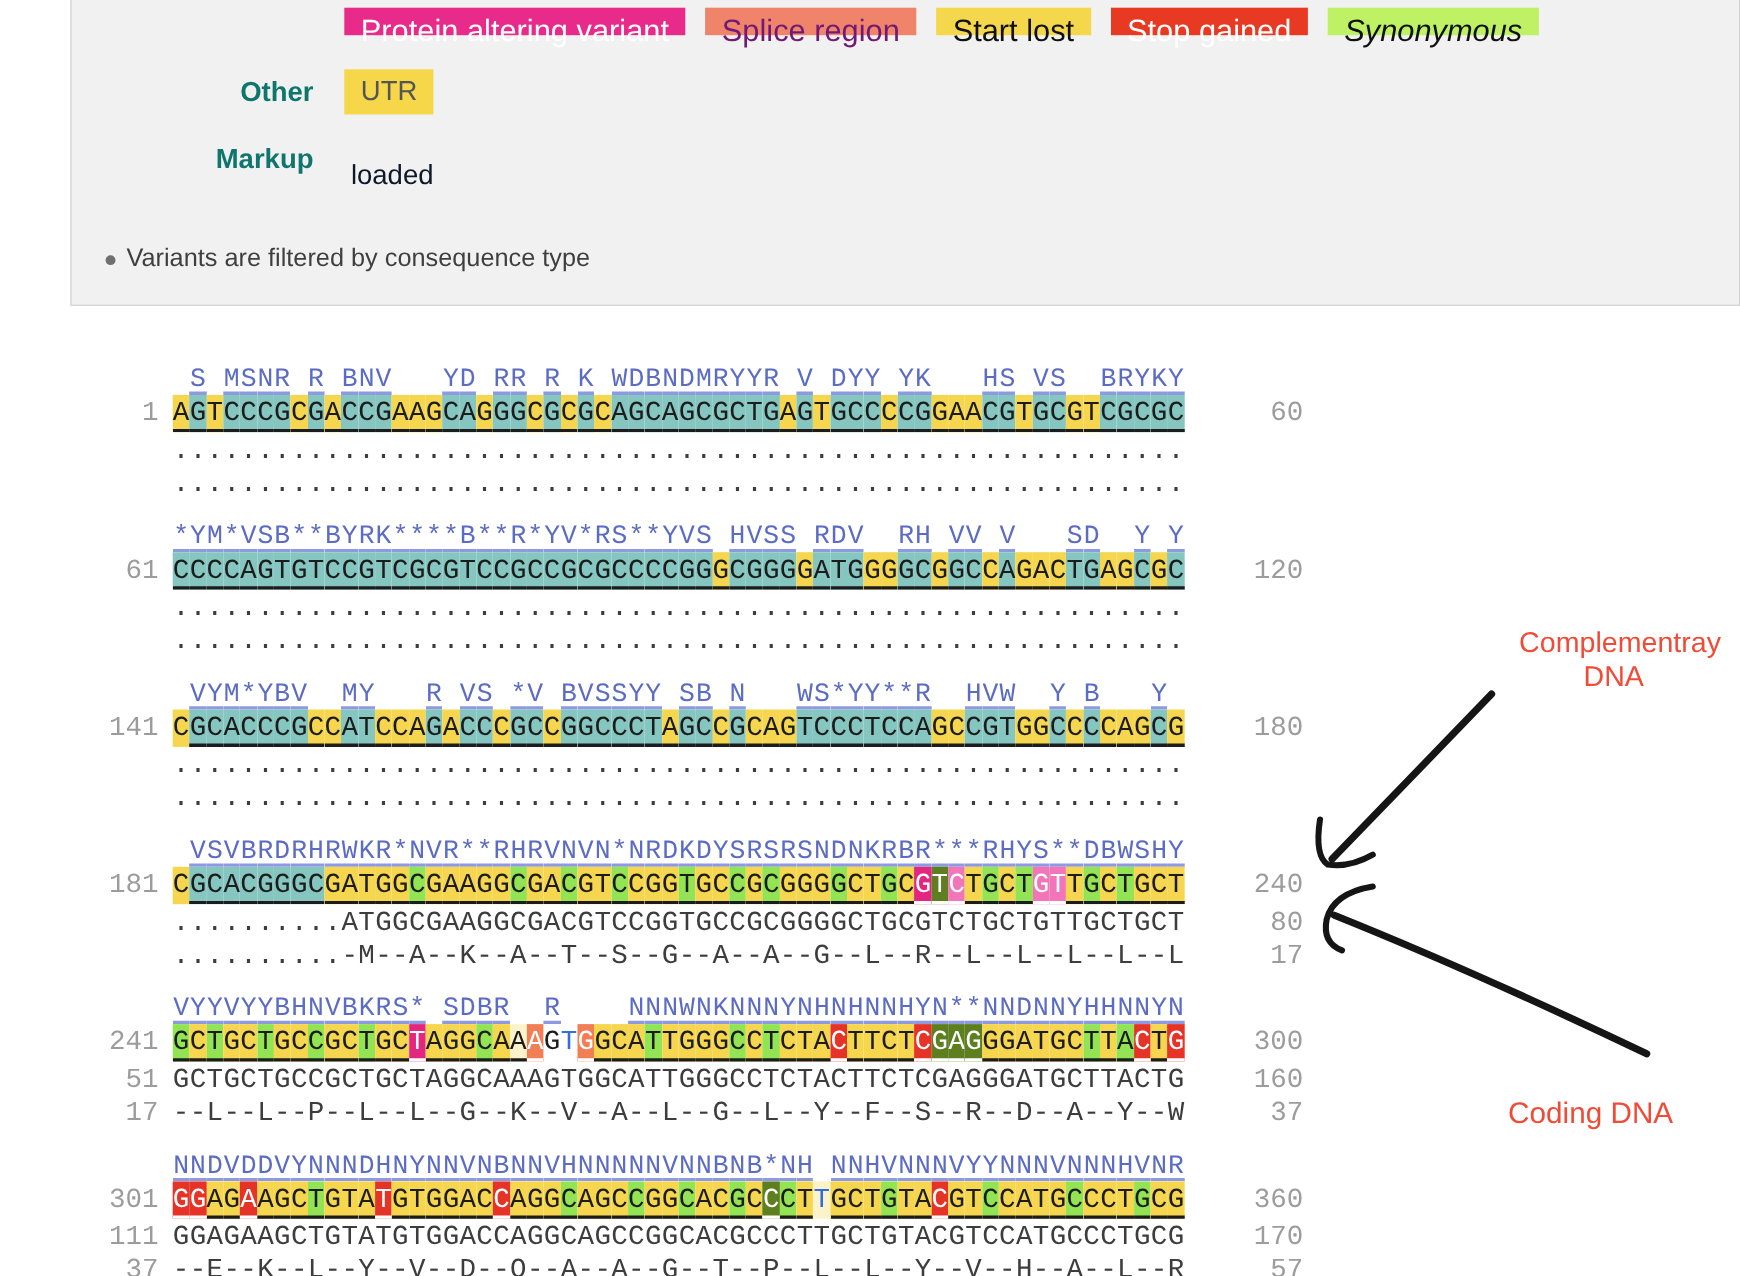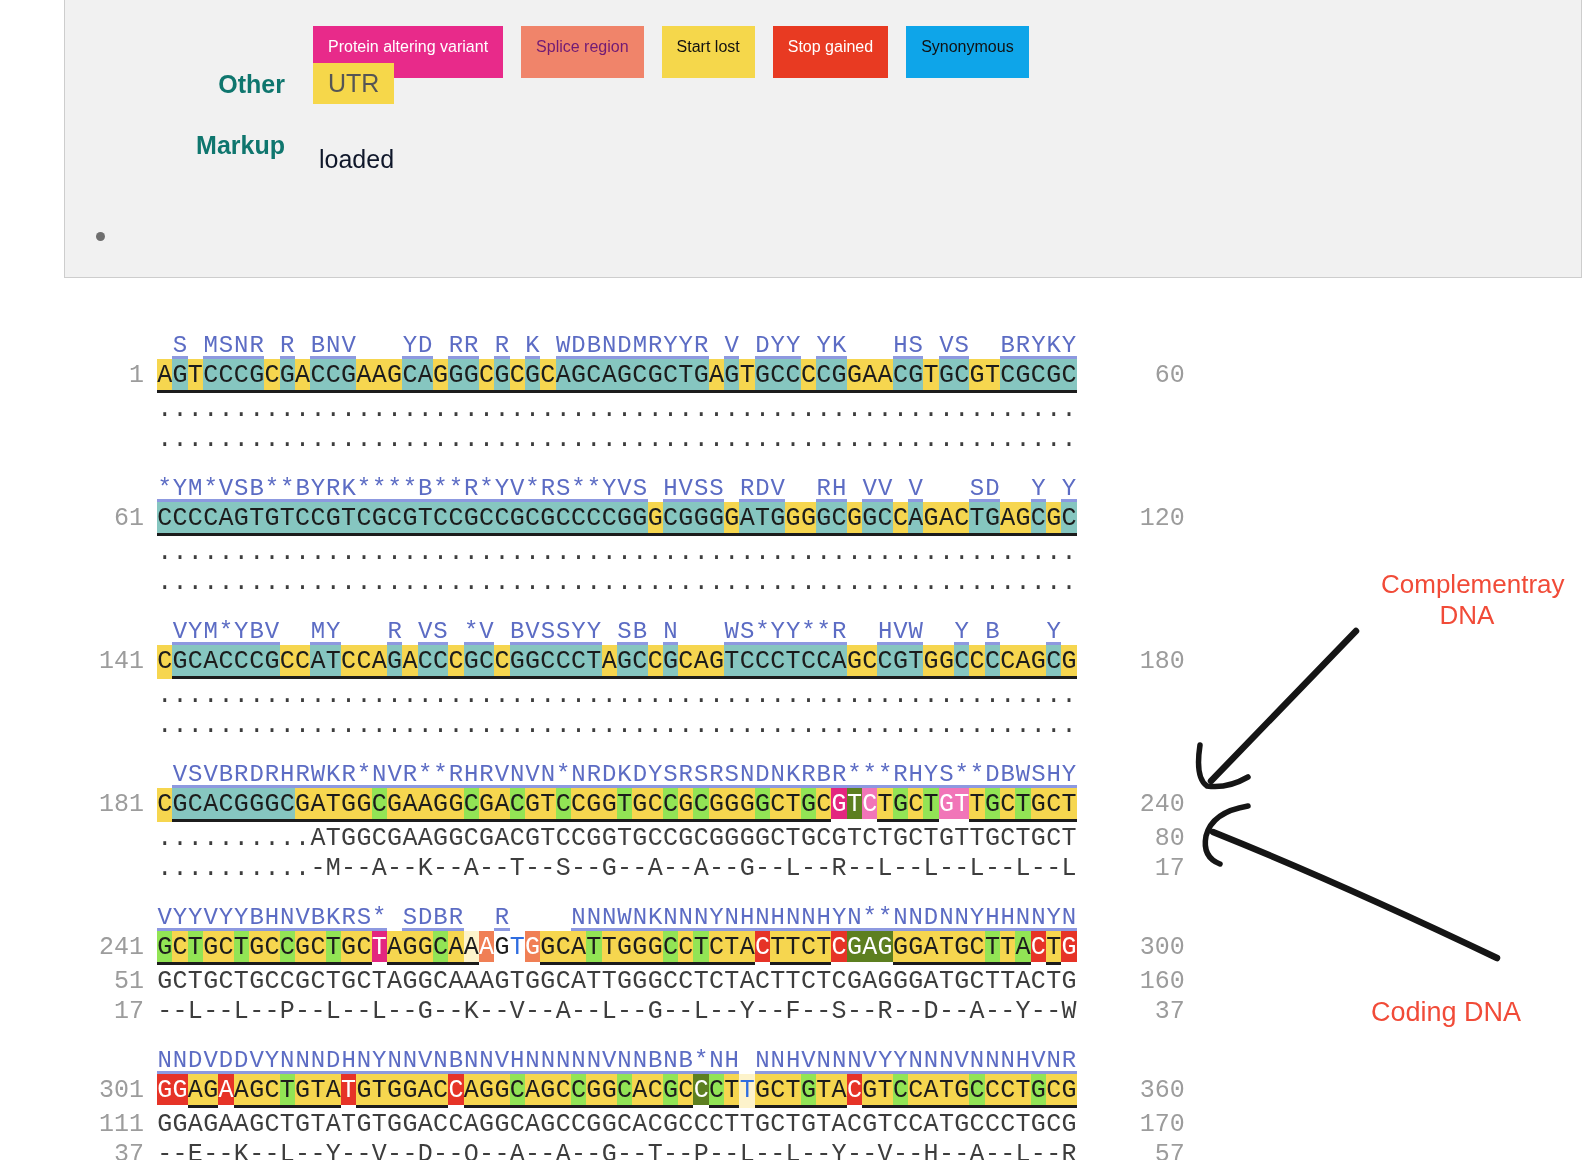--- a/index.html
+++ b/index.html
@@ -3,21 +3,21 @@
 <meta charset="utf-8">
 <style>
   * { margin:0; padding:0; box-sizing:border-box; }
   html,body { width:1582px; height:1160px; overflow:hidden; background:#fff;
               font-family:"Liberation Sans","DejaVu Sans",sans-serif; }
 
   
   .panel { position:absolute; left:64px; top:-2px; right:0; height:280px;
            background:#f1f1f1; border:1px solid #cdcdcd; }
   .legend-row { position:absolute; left:248px; top:8px; display:flex; gap:18px; }
-  .badge { height:52px; line-height:41px; padding:0 15px; font-size:16px; white-space:nowrap;margin-top:19px; }
+  .badge { height:25px; line-height:41px; padding:0 15px; font-size:28px; white-space:nowrap; }
   .side-label { position:absolute; left:80px; width:140px; text-align:right;
                 font-weight:bold; font-size:25px; color:#0f766e; }
   .utr-badge { position:absolute; left:248px; top:64px; height:41px; line-height:41px;
                padding:0 15px; font-size:25px; color:#555;text-align:center; }
   .markup-value { position:absolute; left:254px; top:146px; font-size:25px; color:#0f172a; }
   .note-bullet { position:absolute; left:31px; top:233px; width:9px; height:9px;
                  border-radius:50%; background:#6f6f6f; }
   .note-text { position:absolute; left:50px; top:222px; font-size:23px; color:#3f3f3f; }
 
   
@@ -71,30 +71,31 @@
 </style>
 </head>
 <body>
 
 <div class="panel">
   <div class="legend-row" id="legend-row">
       <div class="badge" style="background: rgb(232, 42, 138); color: rgb(255, 255, 255);">Protein altering variant</div>
       <div class="badge" style="background: rgb(240, 132, 106); color: #701a75;">Splice region</div>
       <div class="badge" style="background: rgb(245, 215, 75); color: rgb(17, 17, 17);">Start lost</div>
       <div class="badge" style="background: rgb(232, 58, 34); color: rgb(255, 255, 255);">Stop gained</div>
-      <div class="badge" style="background: #0ea5e9; color: rgb(17, 17, 17);">Synonymous</div>
+      <div class="badge" style="background: #bef264; color: rgb(17, 17, 17); font-style: italic;">Synonymous</div>
     </div>
 
   <div class="side-label" style="top:71px;">Other</div>
   <div class="utr-badge" id="utr-badge" style="background: rgb(246, 215, 74);">UTR</div>
 
   <div class="side-label" style="top:132px;">Markup</div>
   <div class="markup-value">loaded</div>
 
   <div class="note-bullet"></div>
+  <div class="note-text">Variants are filtered by consequence type</div>
 </div>
 
 <div class="seq-area" id="seq-area">
     <div class="block">
       <div class="row row-variant">
         <div class="num"></div>
         <div class="cells">
           <span class="cell"> </span>
           <span class="cell ulv">S</span>
           <span class="cell"> </span>

